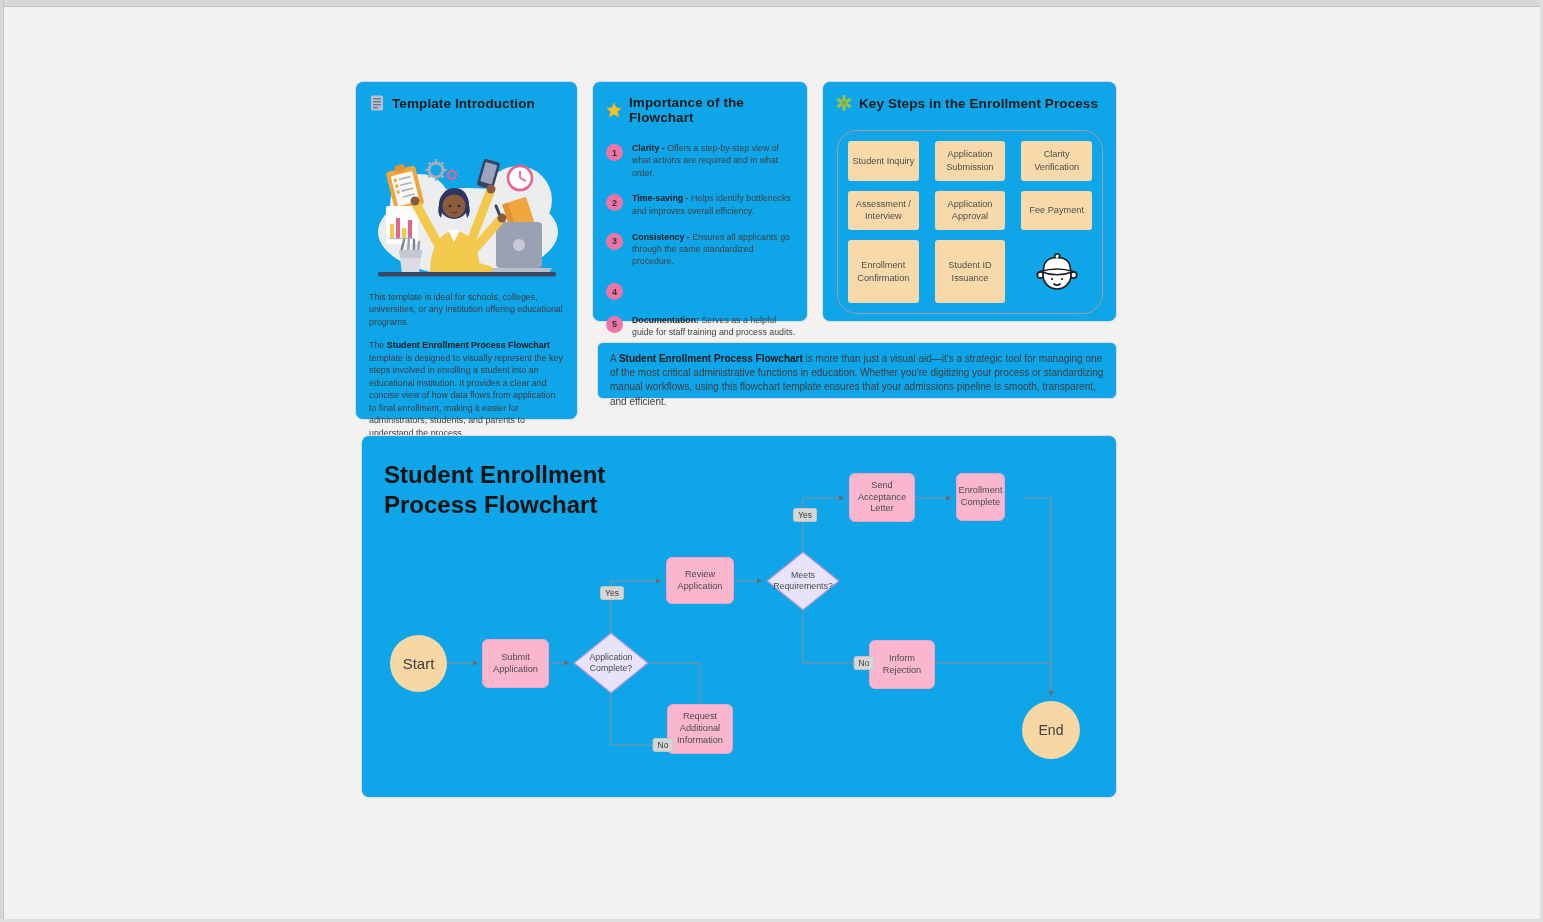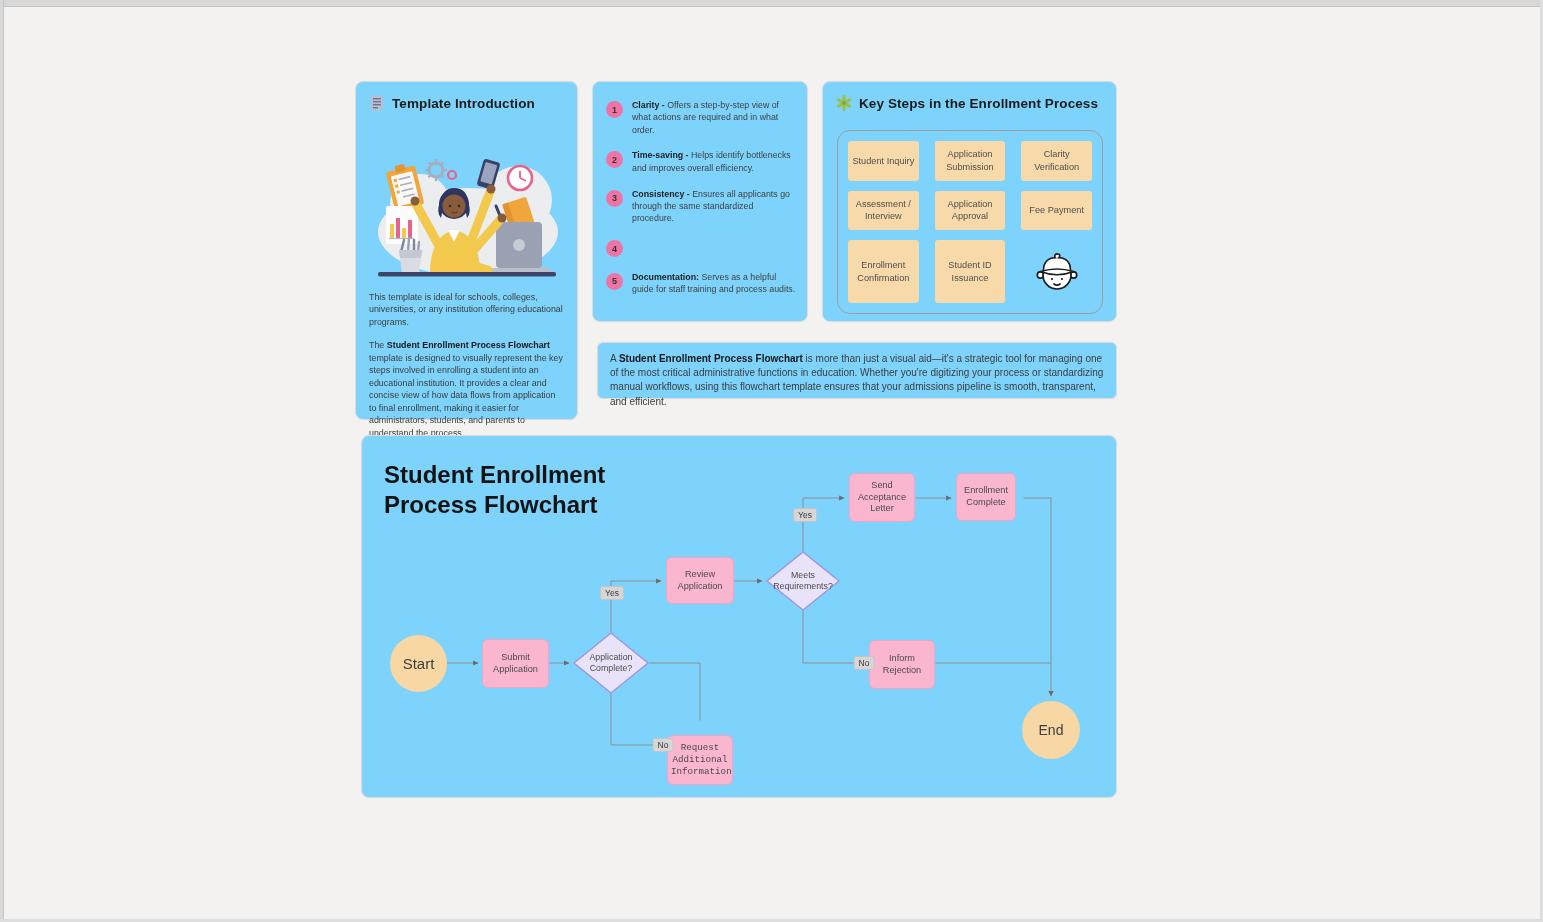--- a/index.html
+++ b/index.html
@@ -5,21 +5,21 @@
   * { margin:0; padding:0; box-sizing:border-box; }
   html,body { width:1543px; height:922px; overflow:hidden; }
   body { font-family:"Liberation Sans", sans-serif; background:var(--canvas-bg,#F3F2F1); position:relative; }
 
   
   .edge-top { position:absolute; left:0; top:0; width:100%; height:7px; background:#d8d8d8; border-bottom:1px solid #c3c3c3; z-index:5;}
   .edge-left { position:absolute; left:0; top:0; width:4px; height:100%; background:#d8d8d8; border-right:1px solid #c6c6c6; z-index:5;}
   .edge-right { position:absolute; right:0; top:0; width:3px; height:100%; background:#dedede; z-index:5;}
   .edge-bottom { position:absolute; left:0; bottom:0; width:100%; height:3px; background:#dedede; z-index:5;}
 
-  .card { position:absolute; background:#7dd3fc; border:1px solid var(--card-border,#dcdcdc); border-radius:8px; box-shadow:0 0 2px rgba(0,0,0,.04); }
+  .card { position:absolute; background:#0ea5e9; border:1px solid var(--card-border,#dcdcdc); border-radius:8px; box-shadow:0 0 2px rgba(0,0,0,.04); }
 
   .card-header { display:flex; align-items:center; gap:7px; padding:13px 13px 0 13px; }
   .card-header h2 { font-size:13.5px; font-weight:bold; color:#1b1b1b; letter-spacing:.1px; }
   .hicon { width:16px; height:16px; display:inline-flex; align-items:center; justify-content:center; flex:0 0 auto; }
 
   
   .card-intro { left:355px; top:81px; width:223px; height:339px; }
   .illus { margin:37px auto 0; width:198px; height:132px; }
   .card-intro p { font-size:8.9px; line-height:1.4; color:#3d3d3d; margin:11px 13px 0 13px; }
   .card-intro b { color:#191919; }
@@ -28,21 +28,21 @@
   .card-importance { left:592px; top:81px; width:216px; height:241px; }
   .imp-list { padding:17px 10px 0 13px; }
   .imp-row { display:flex; gap:9px; align-items:flex-start; margin-bottom:13.5px; }
   .imp-num { width:17px; height:17px; border-radius:50%; background:var(--bullet-pink,#EF74A6); color:#343434;
              font-size:9px; font-weight:bold; display:flex; align-items:center; justify-content:center; margin-top:2px; flex:0 0 auto;}
   .imp-text { font-size:8.8px; line-height:1.4; color:#3f3f3f; width:172px; }
   .imp-text b { color:#1d1d1d; }
 
   
   .card-keysteps { left:822px; top:81px; width:295px; height:241px; }
-  .steps-box { position:absolute; left:14px; top:48px; width:266px; height:184px; border:1px solid #9e9e9e; border-radius:13px;
+  .steps-box { position:absolute; left:14px; top:48px; width:266px; height:184px; border:1px solid #9e9e9e; border-radius:20px;
                display:grid; grid-template-columns:repeat(3,1fr); gap:10px 16px; padding:10px; }
   .step { background:var(--step-fill,#F8D9A9); border-radius:3px; display:flex; align-items:center; justify-content:center;
           text-align:center; font-size:9.2px; line-height:1.35; color:#4f4f4f; }
   .step span { width:70px; }
   .mascot-cell { display:flex; align-items:center; justify-content:center; }
 
   
   .note-box { left:597px; top:342px; width:520px; height:57px; border-radius:6px; padding:9px 12px; }
   .note-box p { font-size:10px; line-height:1.42; color:#3d3d3d; }
   .note-box b { color:#161616; }
@@ -54,23 +54,23 @@
   .node { position:absolute; display:flex; align-items:center; justify-content:center; text-align:center;
           color:#4b4b4b; font-size:9.2px; line-height:1.3; }
   .rect { background:var(--pink-node,#FAB6CF); border:1px solid var(--pink-node-border,#F2A3C4); border-radius:6px; }
   .rect span { width:58px; }
   .terminal { border-radius:50%; background:var(--terminal-fill,#F7D7A4); color:#3e3e3e; }
   .n-start { left:28px; top:199px; width:57px; height:57px; font-size:15px; }
   .n-end   { left:660px; top:265px; width:58px; height:58px; font-size:14px; }
   .n-submit { left:120px; top:203px; width:67px; height:49px; }
   .n-review { left:304px; top:121px; width:68px; height:47px;text-align:center; }
   .n-send   { left:487px; top:37px;  width:66px; height:49px; }
-  .n-enroll { left:594px; top:37px;  width:60px; height:48px; }
+  .n-enroll { left:594px; top:37px;  width:49px; height:48px; }
   .n-inform { left:507px; top:204px; width:66px; height:49px; }
-  .n-request{ left:305px; top:299px; width:66px; height:50px;font-family:Liberation Mono, monospace; }
+  .n-request{ left:305px; top:268px; width:66px; height:50px; }
   .dlabel { position:absolute; display:flex; align-items:center; justify-content:center; text-align:center;
             font-size:8.8px; line-height:1.25; color:#4b4b4b; }
   .dlabel span { width:66px; }
   .d1 { left:213px; top:211px; width:72px; height:32px; }
   .d2 { left:405px; top:129px; width:72px; height:32px; }
   .badge { position:absolute; transform:translate(-50%,-50%); background:var(--badge-bg,#D6D6D6); border:1px solid #c4c4c4;
            border-radius:2.5px; font-size:8.5px; color:#3a3a3a; padding:0px 4px; line-height:12px; }
   .b-yes1 { left:250px; top:157px; } .b-yes2 { left:443px; top:79px; }
   .b-no1  { left:502px; top:227px; } .b-no2  { left:301px; top:309px; }
 </style>
@@ -193,20 +193,28 @@
       <path d="M84,64 Q86.5,66 89,64" stroke="#5f3a22" stroke-width="1.2" fill="none" stroke-linecap="round"></path>
 
       <rect x="10" y="124" width="178" height="4.5" rx="2" fill="#3D4566"></rect>
     </svg>
   </div>
   <p>This template is ideal for schools, colleges, universities, or any institution offering educational programs.</p>
   <p><span>The </span><b>Student Enrollment Process Flowchart</b><span> template is designed to visually represent the key steps involved in enrolling a student into an educational institution. It provides a clear and concise view of how data flows from application to final enrollment, making it easier for administrators, students, and parents to understand the process.</span></p>
 </section>
 
 <section class="card card-importance">
+  <div class="card-header">
+    <span class="hicon">
+      <svg width="16" height="16" viewBox="0 0 16 16">
+          <polygon points="8,1 10.2,5.7 15.2,6.3 11.5,9.8 12.5,14.8 8,12.3 3.5,14.8 4.5,9.8 0.8,6.3 5.8,5.7" fill="#F2C230" stroke="#E0A82A" stroke-width="0.8" stroke-linejoin="round"></polygon>
+        </svg>
+    </span>
+    <h2>Importance of the Flowchart</h2>
+  </div>
   <div class="imp-list">
     <div class="imp-row">
       <div class="imp-num">1</div>
       <div class="imp-text"><b>Clarity -</b><span> Offers a step-by-step view of what actions are required and in what order.</span></div>
     </div>
     <div class="imp-row">
       <div class="imp-num">2</div>
       <div class="imp-text"><b>Time-saving -</b><span> Helps identify bottlenecks and improves overall efficiency.</span></div>
     </div>
     <div class="imp-row">

